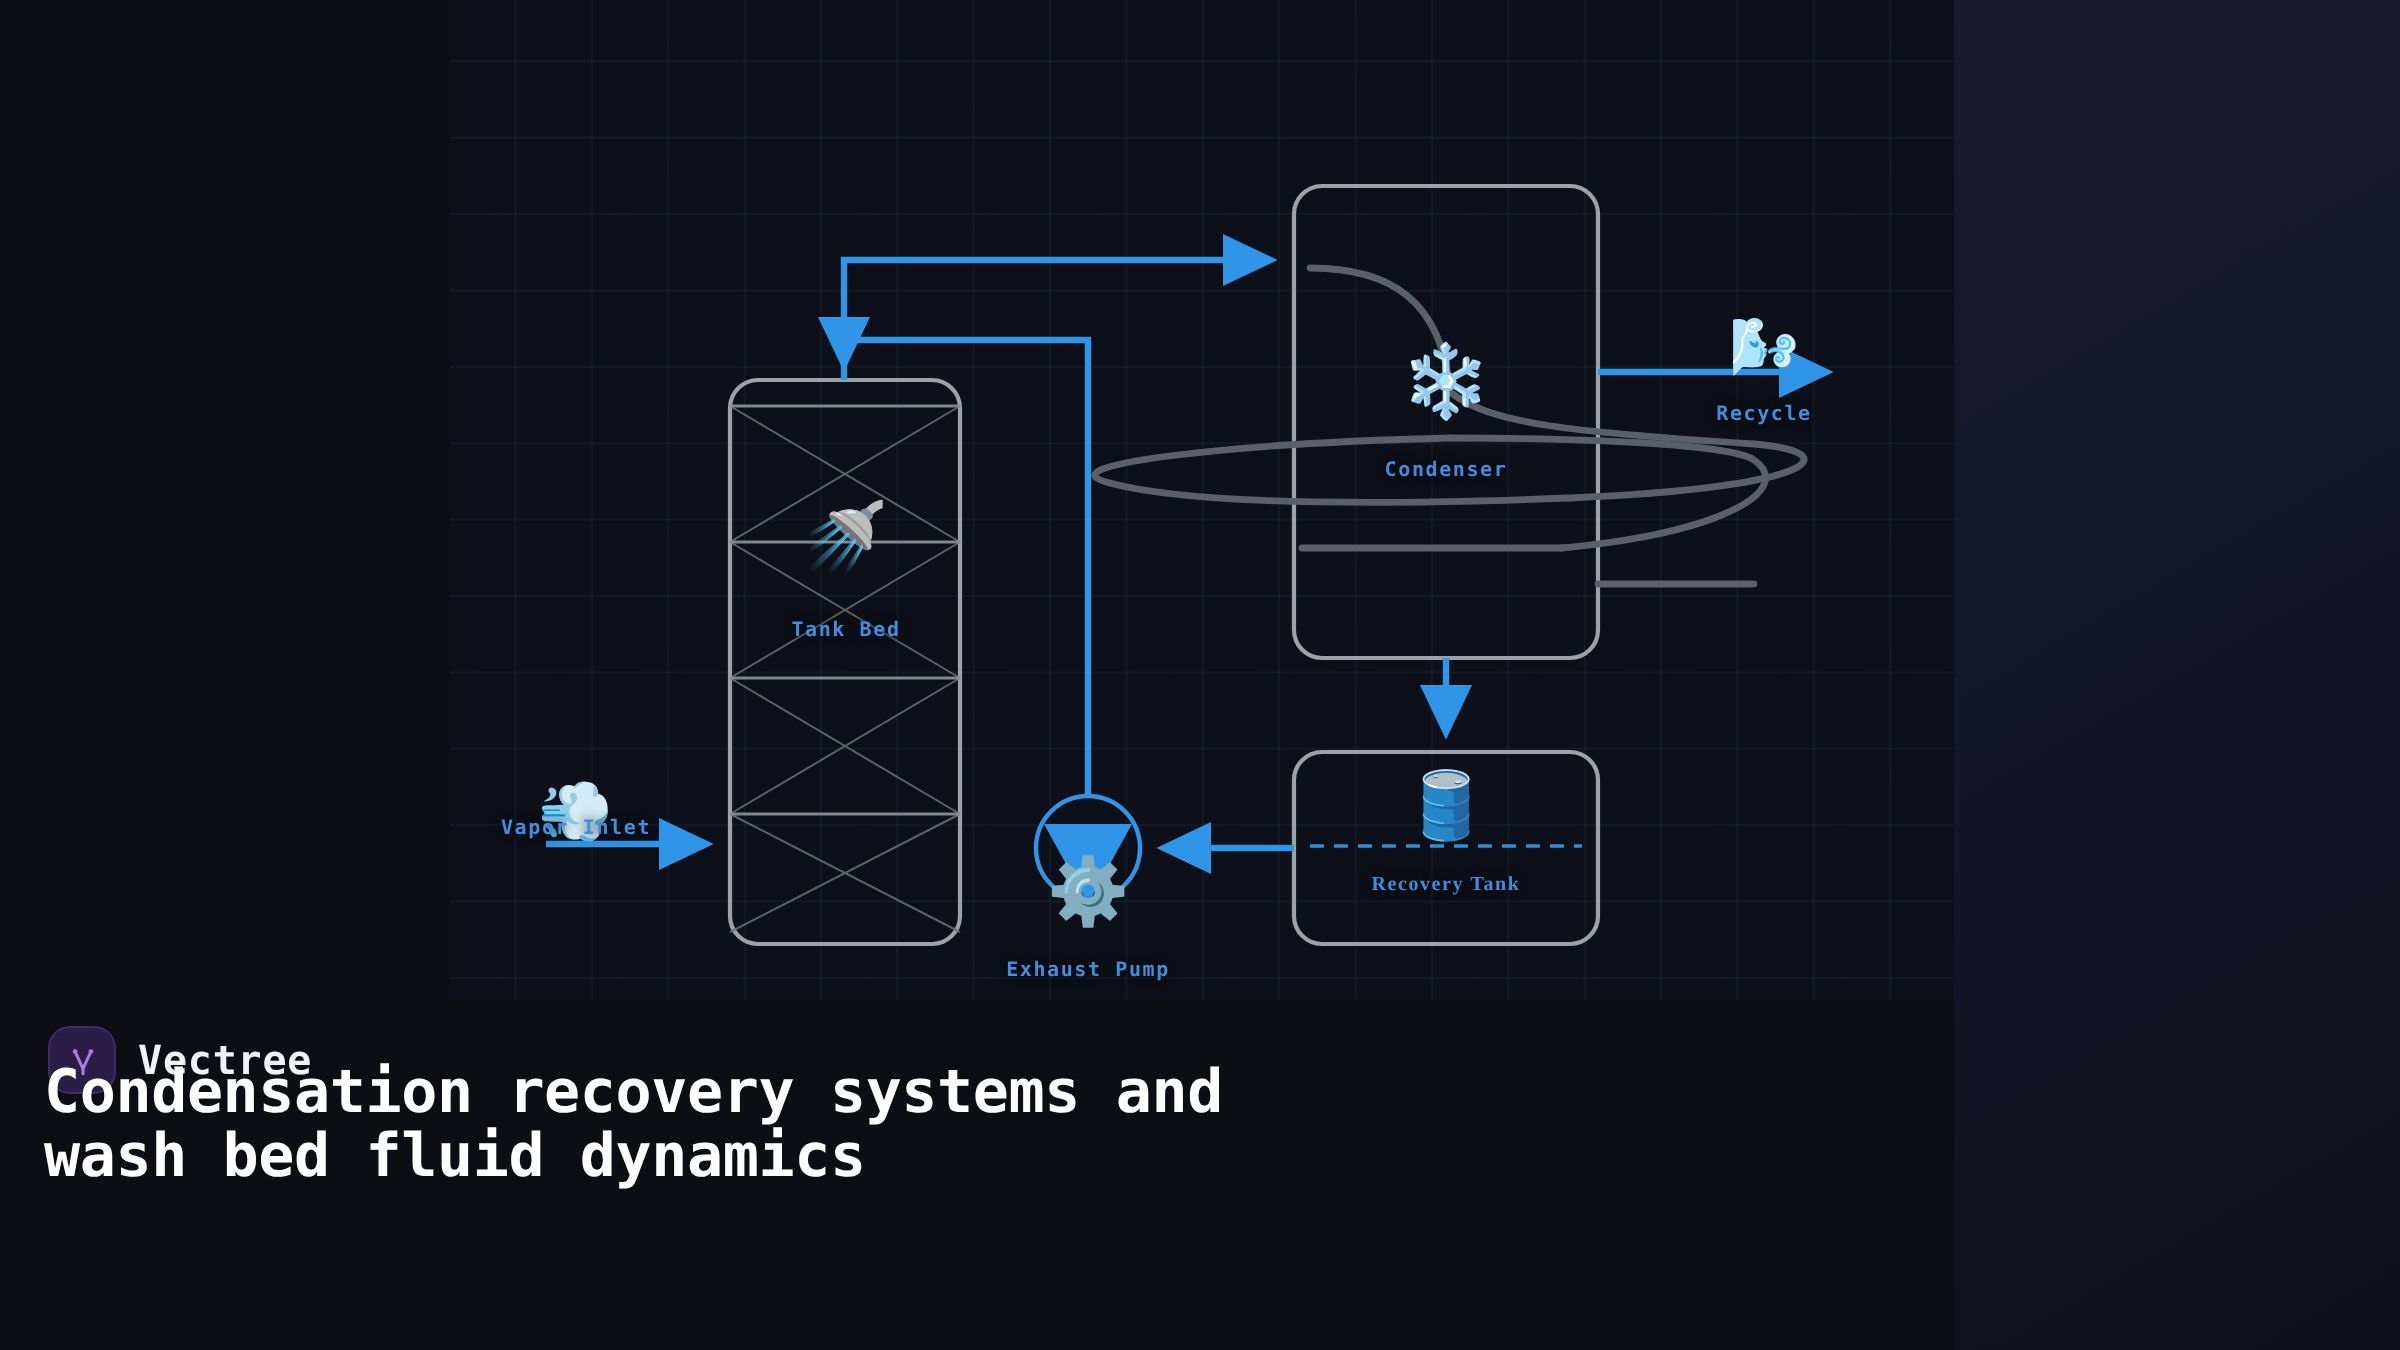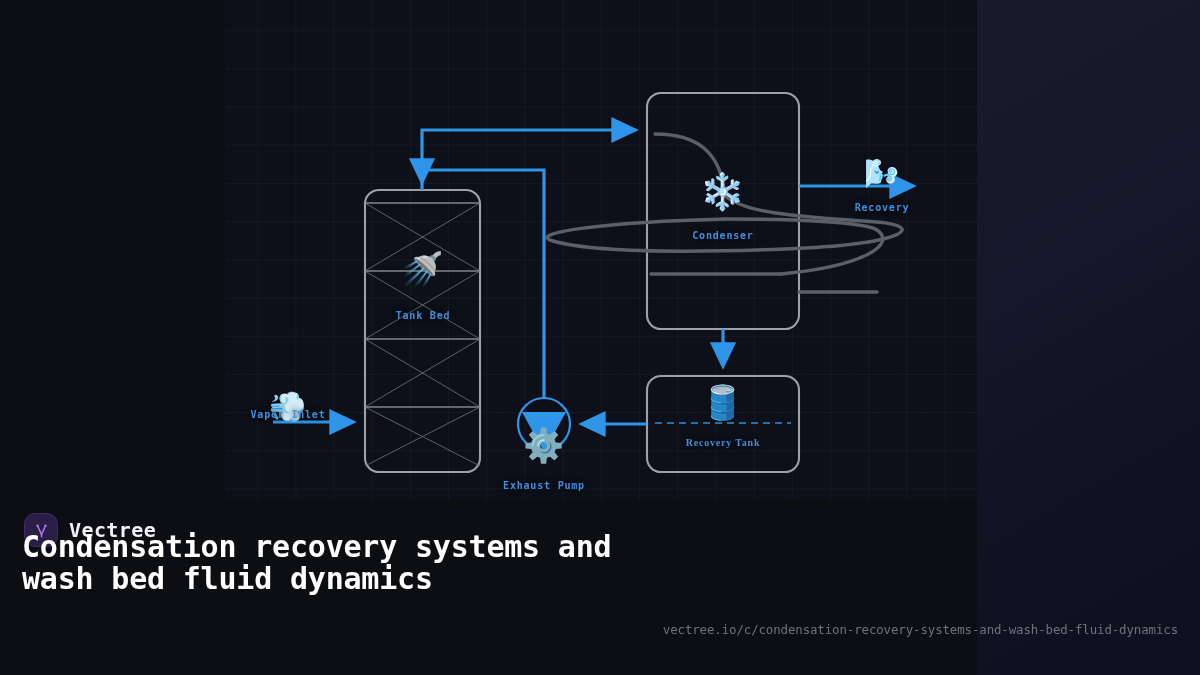--- a/index.html
+++ b/index.html
@@ -149,32 +149,31 @@
     <div class="emo" style="left:475px; top:174px; width:46px; font-size:36px;">❄️</div>
     <div class="emo" style="left:475px; top:386px; width:46px; font-size:33px;">🛢️</div>
     <div class="emo" style="left:296px; top:429px; width:46px; font-size:33px;">⚙️</div>
     <div class="emo" style="left:634px; top:160px; width:46px; font-size:28px;">🌬️</div>
 
     <div class="nlabel" style="left:13px; top:409px; width:100px;">Vapor Inlet</div>
     <div class="nlabel" style="left:148px; top:310px; width:100px;">Tank Bed</div>
     <div class="nlabel" style="left:448px; top:230px; width:100px;">Condenser</div>
     <div class="nlabel" style="left:438px; top:437px; width:120px;font-family:Liberation Serif, serif;">Recovery Tank</div>
     <div class="nlabel" style="left:259px; top:480px; width:120px;">Exhaust Pump</div>
-    <div class="nlabel" style="left:607px; top:202px; width:100px;">Recovery</div>
+    <div class="nlabel" style="left:607px; top:202px; width:100px;">Recycle</div>
   </div>
 
   <div class="foot">
     <div class="brand">
       <div class="logo">
         <svg width="19" height="19" viewBox="0 0 24 24" fill="none" stroke="#b07ae8" stroke-width="1.9" stroke-linecap="round">
           <path d="M7 6 L12 17 L17 6"></path>
           <path d="M12 17 L12 20"></path>
           <circle cx="7" cy="6" r="1.5" fill="#b07ae8" stroke="none"></circle>
           <circle cx="17" cy="6" r="1.5" fill="#b07ae8" stroke="none"></circle>
         </svg>
       </div>
       <div class="bname">Vectree</div>
     </div>
     <div class="title">Condensation recovery systems and wash bed fluid dynamics</div>
-    <div class="url">vectree.io/c/condensation-recovery-systems-and-wash-bed-fluid-dynamics</div>
   </div>
 
 </div>
 
 </body></html>

